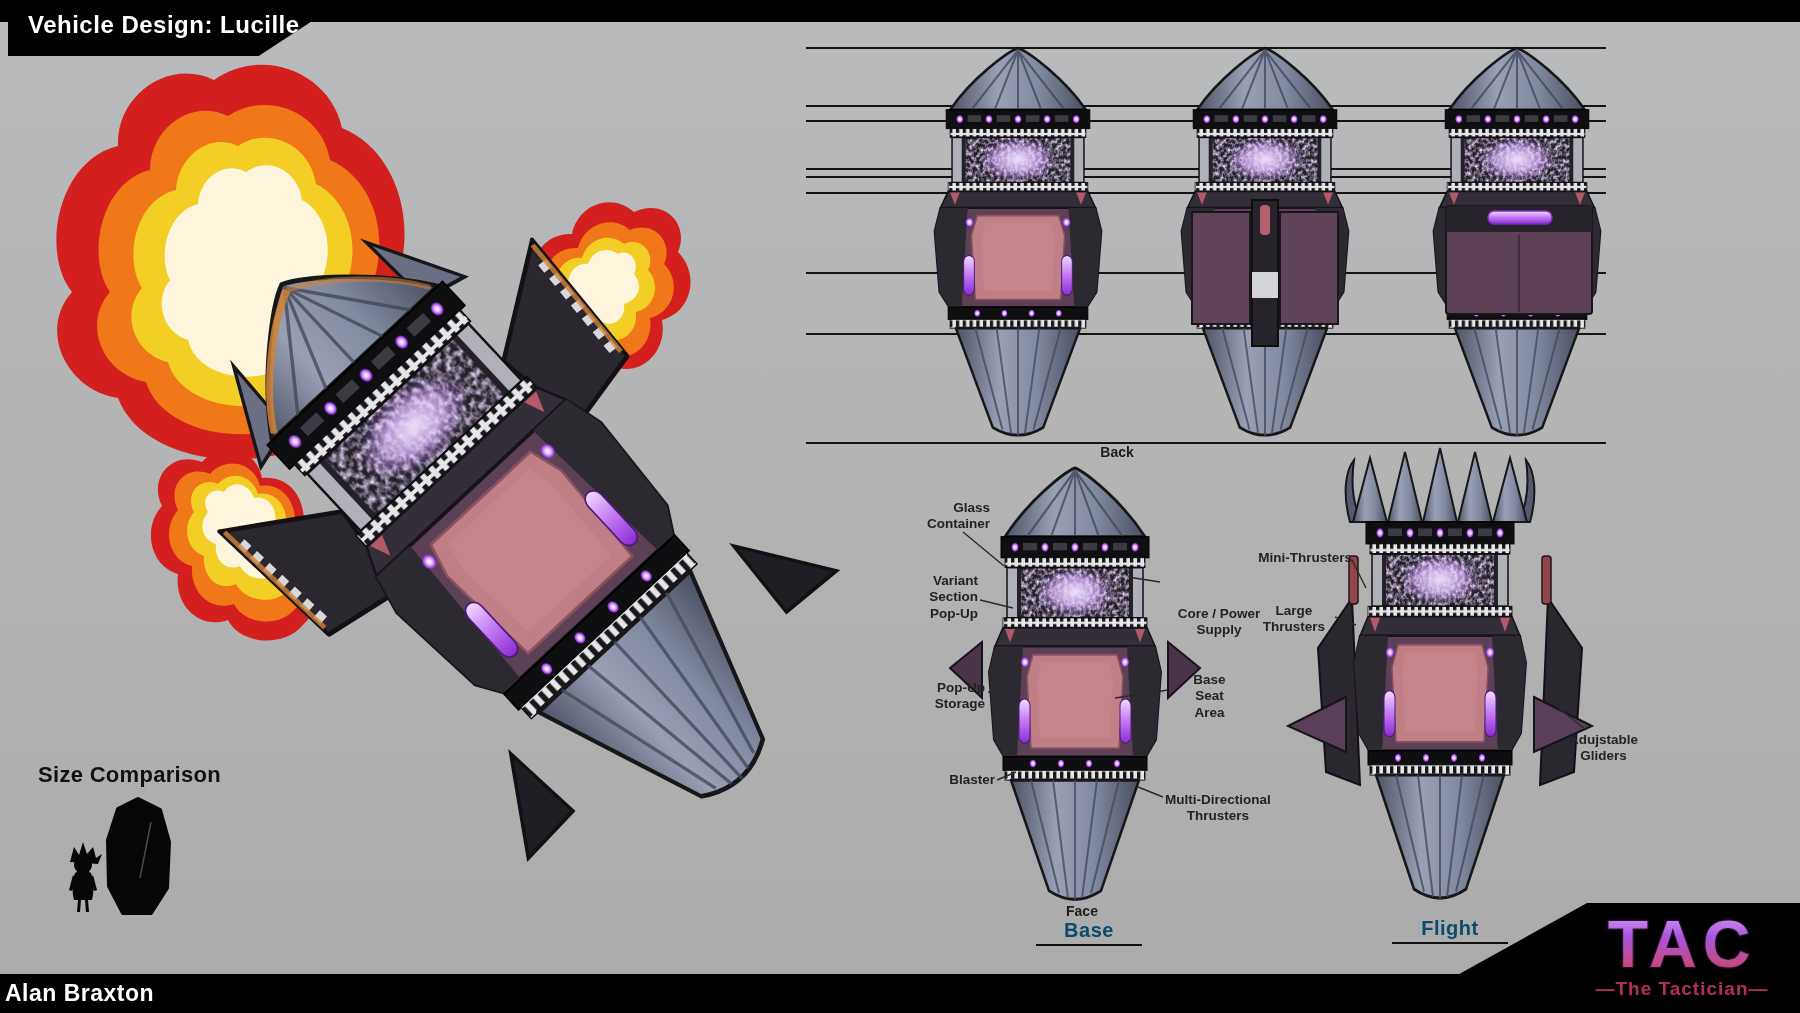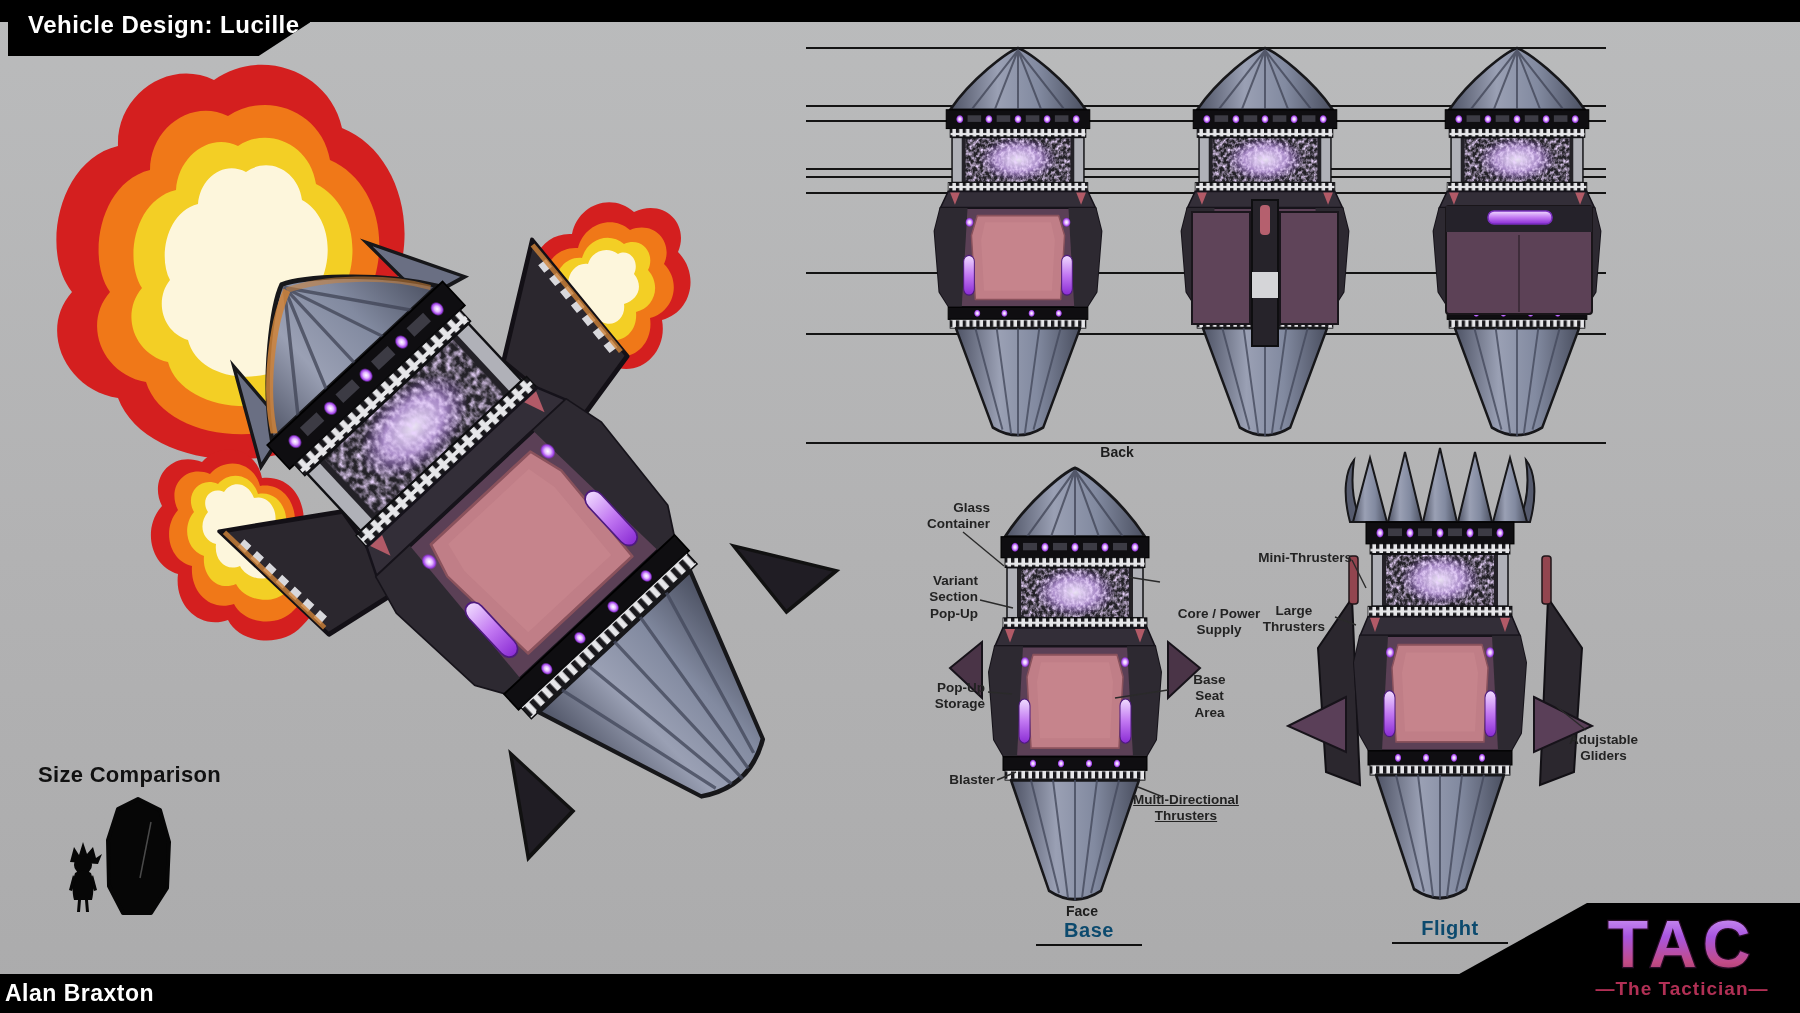--- a/index.html
+++ b/index.html
@@ -318,20 +318,20 @@
 Section
 Pop-Up</div>
 <div class="anno" style="left:1163px;top:570px;width:112px;text-align:center;margin-top:36px;">Core / Power
 Supply</div>
 <div class="anno" style="left:900px;top:680px;width:85px;text-align:right;">Pop-Up
 Storage</div>
 <div class="anno" style="left:1172px;top:672px;width:75px;text-align:center;">Base
 Seat
 Area</div>
 <div class="anno" style="left:925px;top:772px;width:70px;text-align:right;">Blaster</div>
-<div class="anno" style="left:1120px;top:792px;width:132px;text-align:center;text-decoration:underline;">Multi-Directional
+<div class="anno" style="left:1152px;top:792px;width:132px;text-align:center;">Multi-Directional
 Thrusters</div>
 
 <div class="anno" style="left:1242px;top:550px;width:110px;text-align:right;">Mini-Thrusters</div>
 <div class="anno" style="left:1255px;top:603px;width:78px;text-align:center;">Large
 Thrusters</div>
 <div class="anno" style="left:1546px;top:732px;width:115px;text-align:center;">Adujstable
 Gliders</div>
 
 </body></html>

